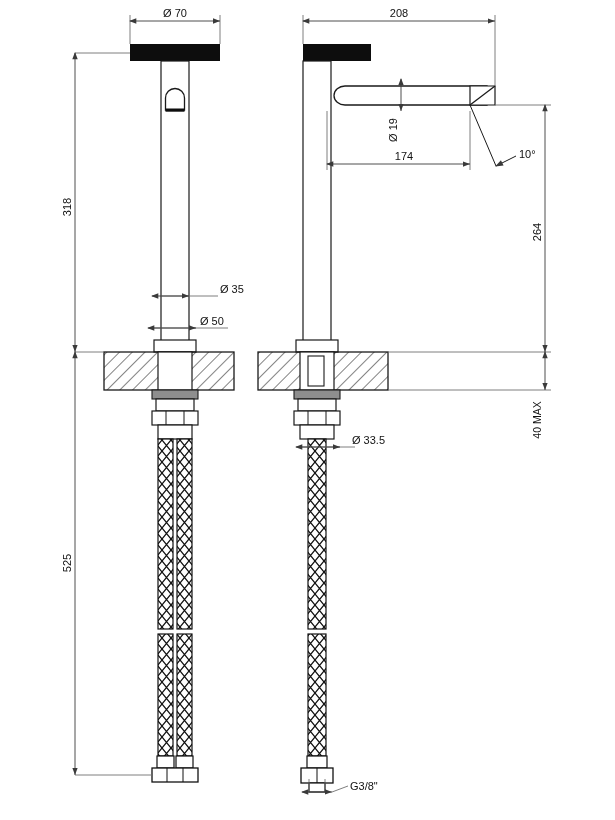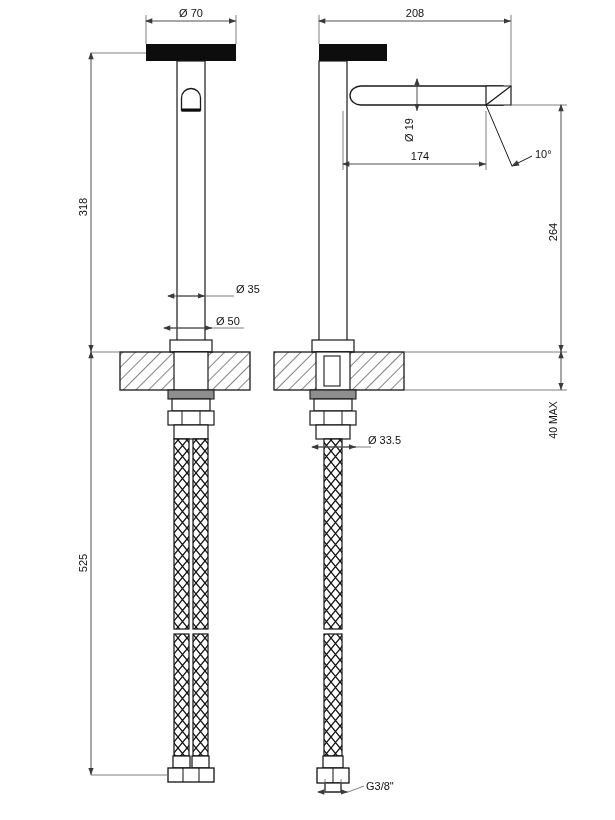--- a/index.html
+++ b/index.html
@@ -3,21 +3,21 @@
 <meta charset="utf-8">
 <title>Faucet Technical Drawing</title>
 <style>
   html,body{margin:0;padding:0;background:#ffffff;}
   body{
     font-family:"Liberation Sans", sans-serif;
     width:615px;height:820px;
     position:relative;overflow:hidden;
     color:#1a1a1a;
   }
-  #sheet{position:absolute;left:16px;top:0;width:493px;height:820px;text-decoration:underline;}
+  #sheet{position:absolute;left:0;top:0;width:493px;height:820px;text-decoration:underline;}
   svg{display:block;}
   .dimtext{
     font-family:"Liberation Sans", sans-serif;
     font-size:11px;
     fill:#111111;
   }
   .dimtext-sm{
     font-family:"Liberation Sans", sans-serif;
     font-size:10.5px;
     fill:#111111;

